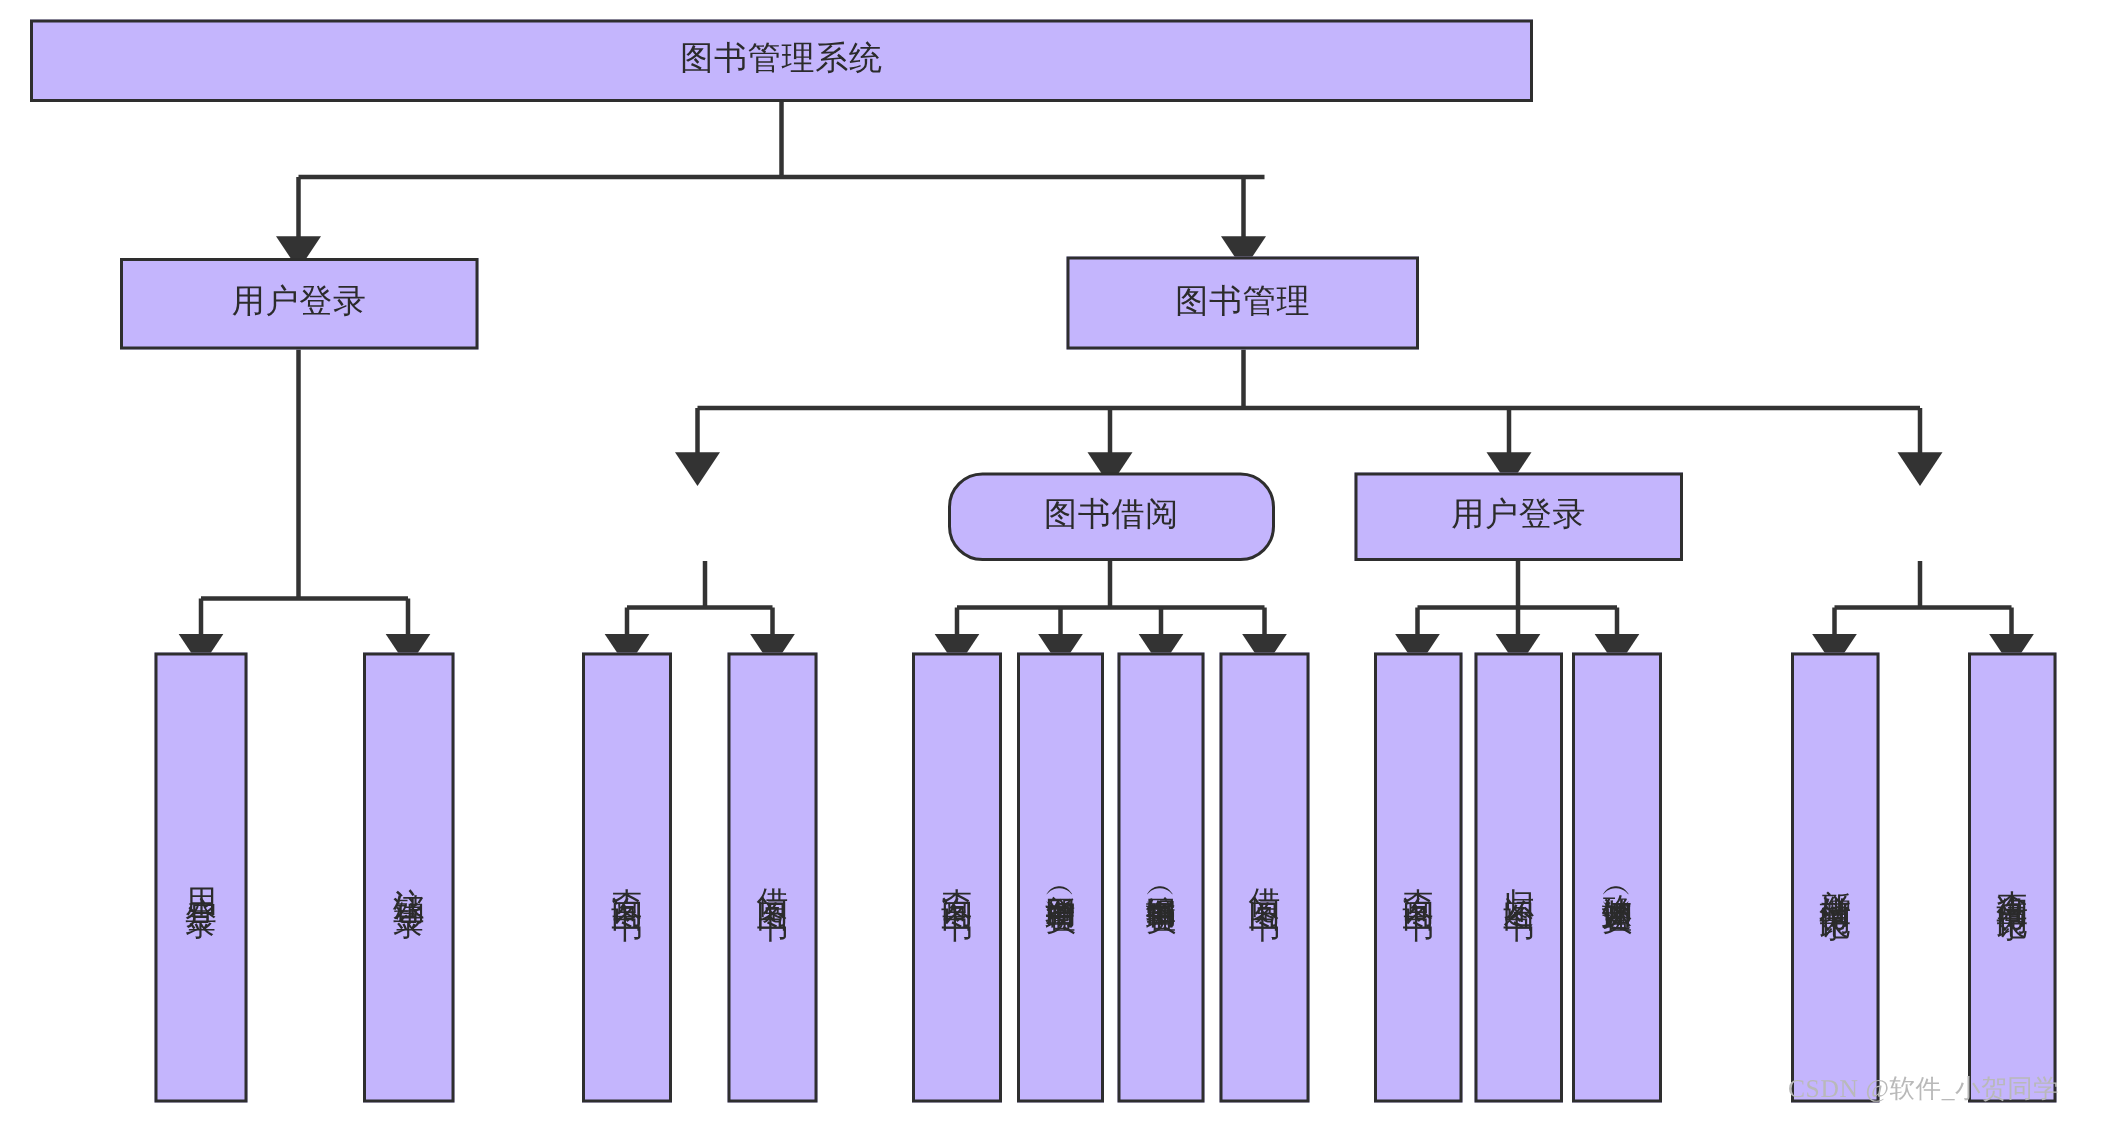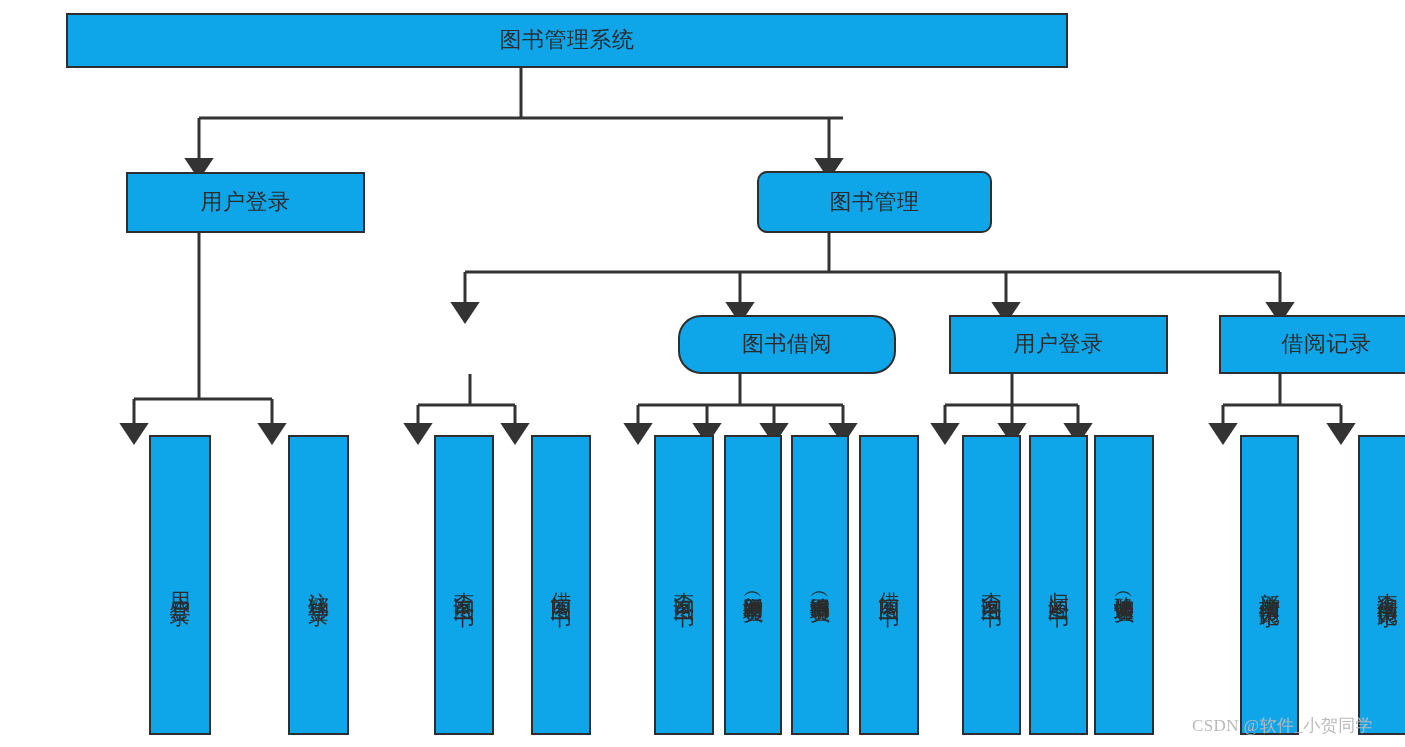--- a/index.html
+++ b/index.html
@@ -25,27 +25,26 @@
     position: absolute;
     left: 0;
     top: 0;
     width: 1405px;
     height: 747px;
     display: block;
   }
   .node-box {
     position: absolute;
     box-sizing: border-box;
-    background: #0ea5e9;
+    background: #c4b5fd;
     border: 2.5px solid #2e2e2e;
     display: flex;
     align-items: center;
     justify-content: center;
     overflow: hidden;
-    margin-left: 46px;
   }
   .node-label-h {
     font-size: 22px;
     color: #2b2b2b;
     line-height: 1.2;
     white-space: nowrap;
     letter-spacing: 0.5px;
   }
   .node-label-v {
     font-size: 21px;
@@ -125,32 +124,29 @@
     </g>
   </svg>
 
   <div class="node-box" style="left:20px; top:13px; width:1002px; height:55px;">
     <span class="node-label-h">图书管理系统</span>
   </div>
 
   <div class="node-box" style="left:80px; top:172px; width:239px; height:61px;">
     <span class="node-label-h">用户登录</span>
   </div>
-  <div class="node-box" style="left:711px; top:171px; width:235px; height:62px;border-radius:10px;">
+  <div class="node-box" style="left:711px; top:171px; width:235px; height:62px;">
     <span class="node-label-h">图书管理</span>
   </div>
 
   <div class="node-box" style="left:632px; top:315px; width:218px; height:59px;border-radius:23px;">
     <span class="node-label-h">图书借阅</span>
   </div>
   <div class="node-box" style="left:903px; top:315px; width:219px; height:59px;">
     <span class="node-label-h">用户登录</span>
-  </div>
-  <div class="node-box" style="left:1173px; top:315px; width:215px; height:59px;">
-    <span class="node-label-h">借阅记录</span>
   </div>
 
   <div class="node-box" style="left:103px; top:435px; width:62px; height:300px;">
     <span class="node-label-v">用户登录</span>
   </div>
   <div class="node-box" style="left:242px; top:435px; width:61px; height:300px;">
     <span class="node-label-v">注销登录</span>
   </div>
   <div class="node-box" style="left:388px; top:435px; width:60px; height:300px;">
     <span class="node-label-v">查询图书</span>

